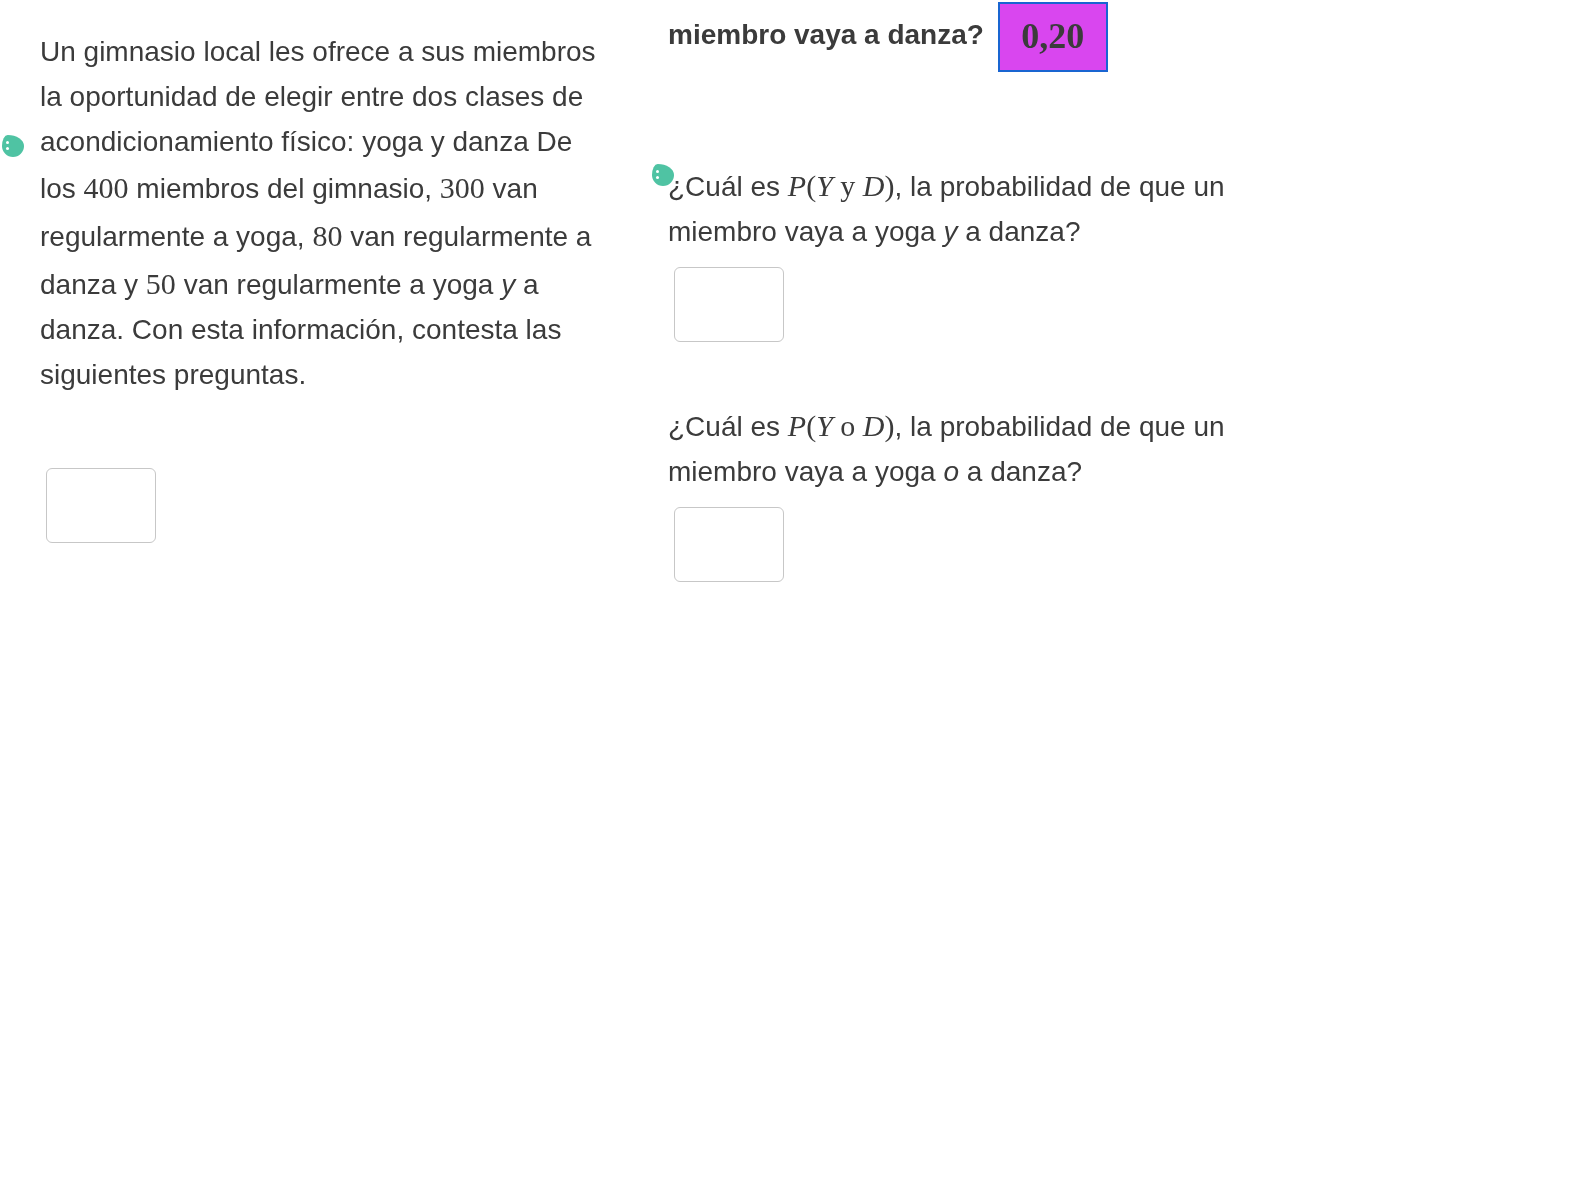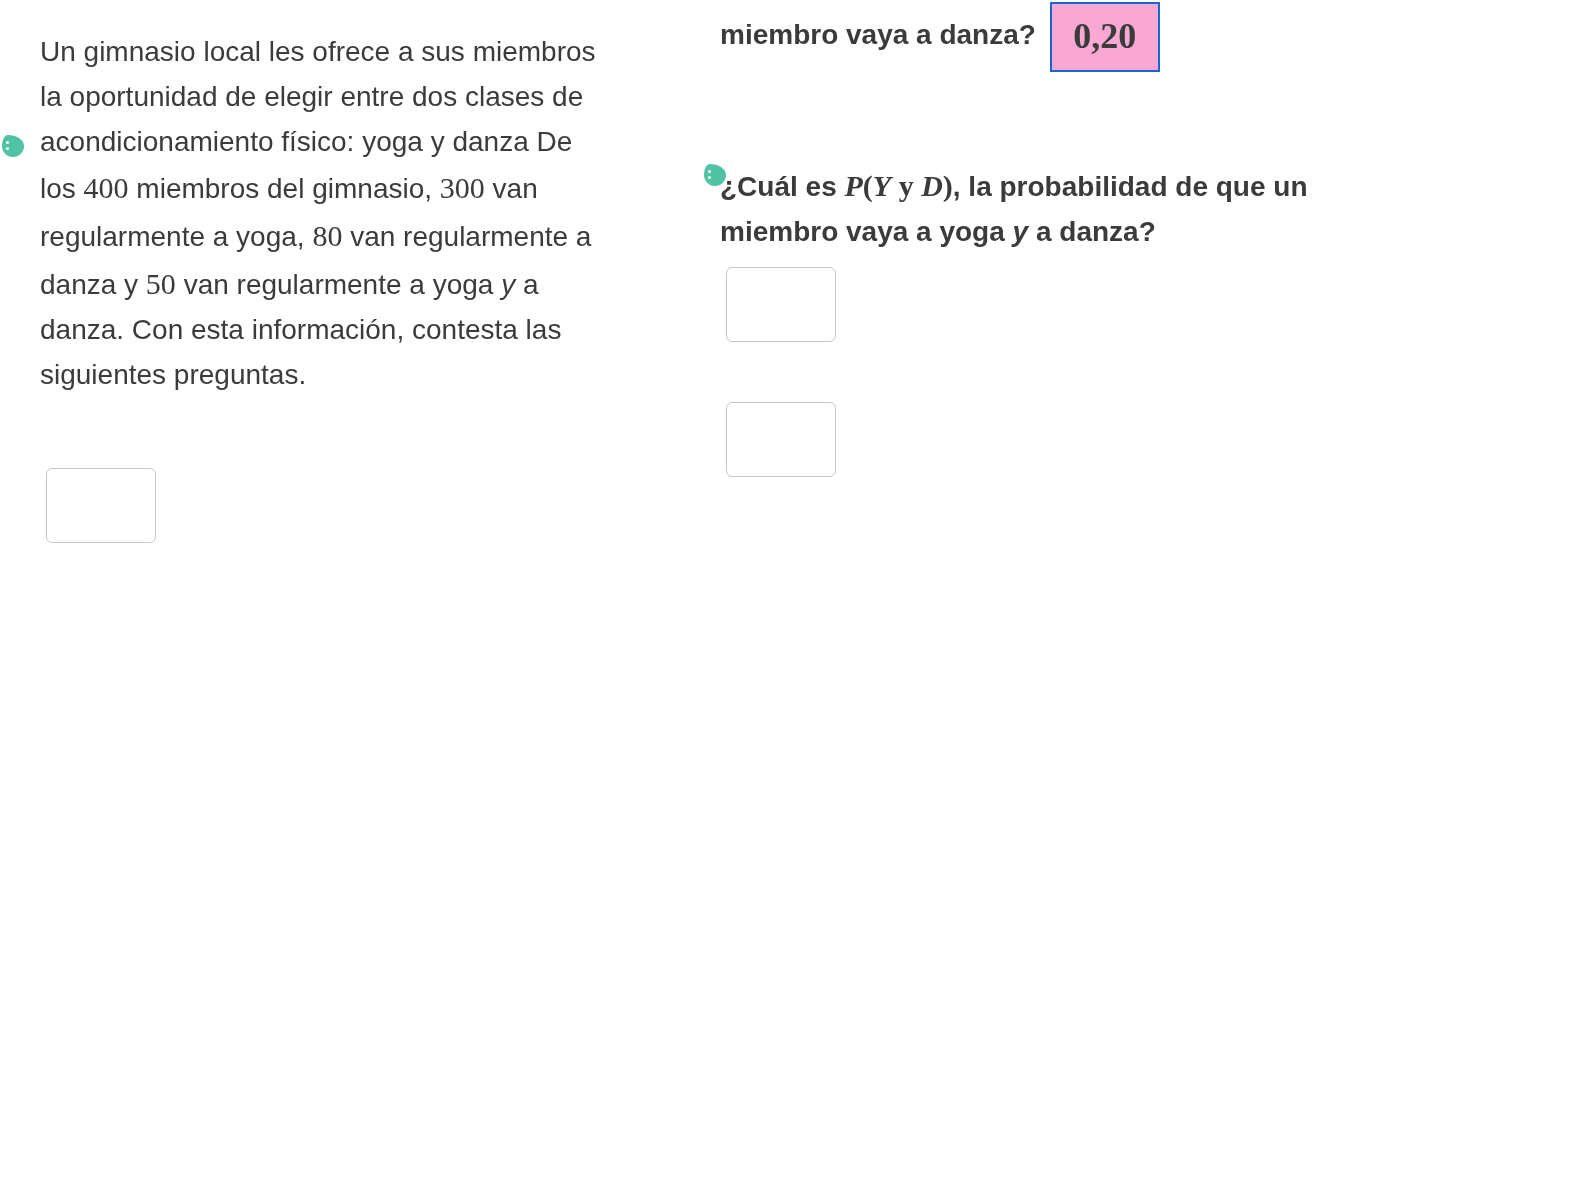--- a/index.html
+++ b/index.html
@@ -13,21 +13,21 @@
     color: #3b3b3b;
     background: #ffffff;
     width: 1580px;
     height: 1185px;
     overflow: hidden;
     position: relative;
   }
   .content-wrapper {
     display: flex;
     padding: 20px 40px;
-    gap: 120px;
+    gap: 68px;
   }
   .left-column {
     width: 560px;
     padding-top: 10px;
   }
   .right-column {
     width: 600px;
     padding-top: 0;
   }
   .para {
@@ -47,21 +47,21 @@
     font-family: "Times New Roman", serif;
     font-size: 30px;
   }
   .question-block {
     margin-bottom: 60px;
     position: relative;
   }
   .question-text {
     line-height: 1.6;
     color: #3b3b3b;
-    font-weight: 700;
+    font-weight: 400;
   }
   .answer-input {
     width: 110px;
     height: 75px;
     border: 1.5px solid #c7c7c7;
     border-radius: 6px;
     font-family: "Times New Roman", serif;
     font-size: 36px;
     text-align: center;
     background: #ffffff;
@@ -69,21 +69,21 @@
     margin-left: 6px;
   }
   .answer-input-filled {
     width: 110px;
     height: 70px;
     border: 2px solid #1965d1;
     border-radius: 0;
     font-family: "Times New Roman", serif;
     font-size: 36px;
     text-align: center;
-    background: #f9a8d4;
+    background: #d946ef;
     vertical-align: middle;
     margin-left: 6px;
     display: inline-flex;
     align-items: center;
     justify-content: center;
     color: #3b3b3b;
   }
   .answer-input-standalone {
     display: block;
     margin-top: 12px;
@@ -155,18 +155,21 @@
 
     <div class="question-block question-right" style="margin-top:90px;">
       <div class="hint-dot right-dot-1"></div>
       <span class="question-text">
         <span>¿Cuál es </span><span class="math-var">P</span><span class="paren">(</span><span class="math-var">Y</span><span class="math-num"> y </span><span class="math-var">D</span><span class="paren">)</span><span>, la probabilidad de que un miembro vaya a yoga </span><span class="italic-y">y</span><span> a danza?</span>
       </span>
       <input type="text" class="answer-input answer-input-standalone" style="">
     </div>
 
     <div class="question-block question-right">
+      <span class="question-text">
+        <span>¿Cuál es </span><span class="math-var">P</span><span class="paren">(</span><span class="math-var">Y</span><span class="math-num"> o </span><span class="math-var">D</span><span class="paren">)</span><span>, la probabilidad de que un miembro vaya a yoga </span><span class="italic-o">o</span><span> a danza?</span>
+      </span>
       <input type="text" class="answer-input answer-input-standalone" style="">
     </div>
 
   </div>
 
 </div>
 
 </body></html>

